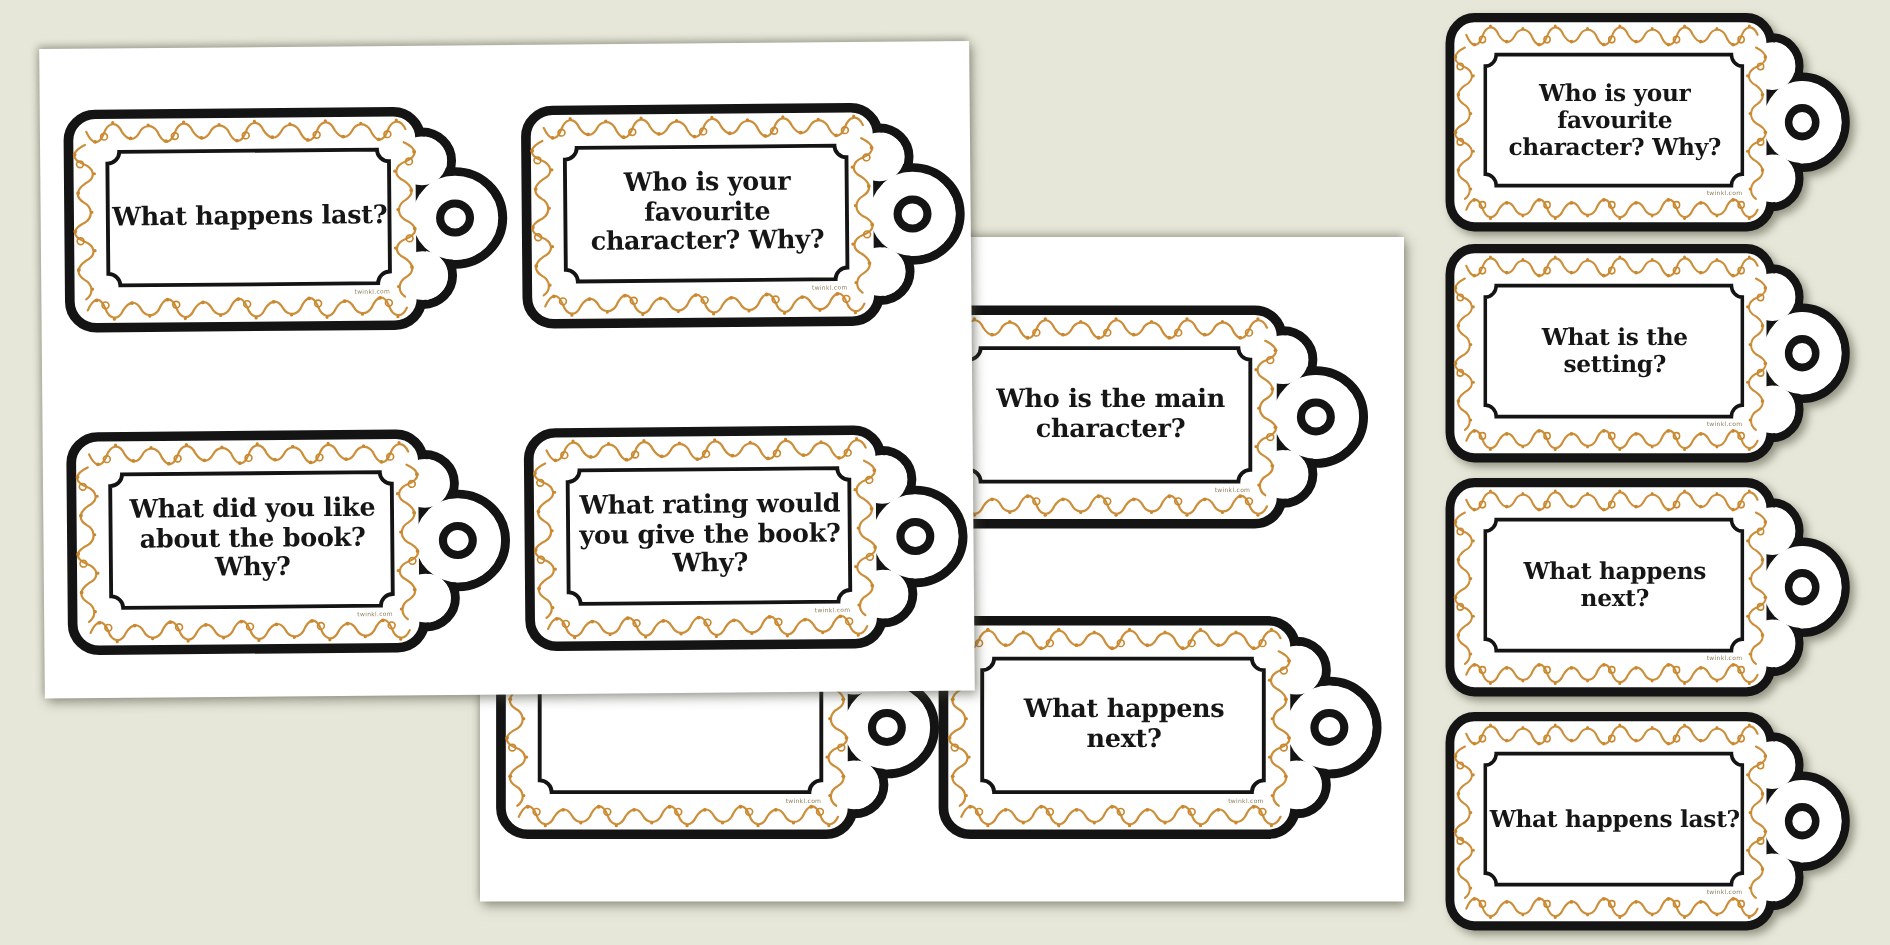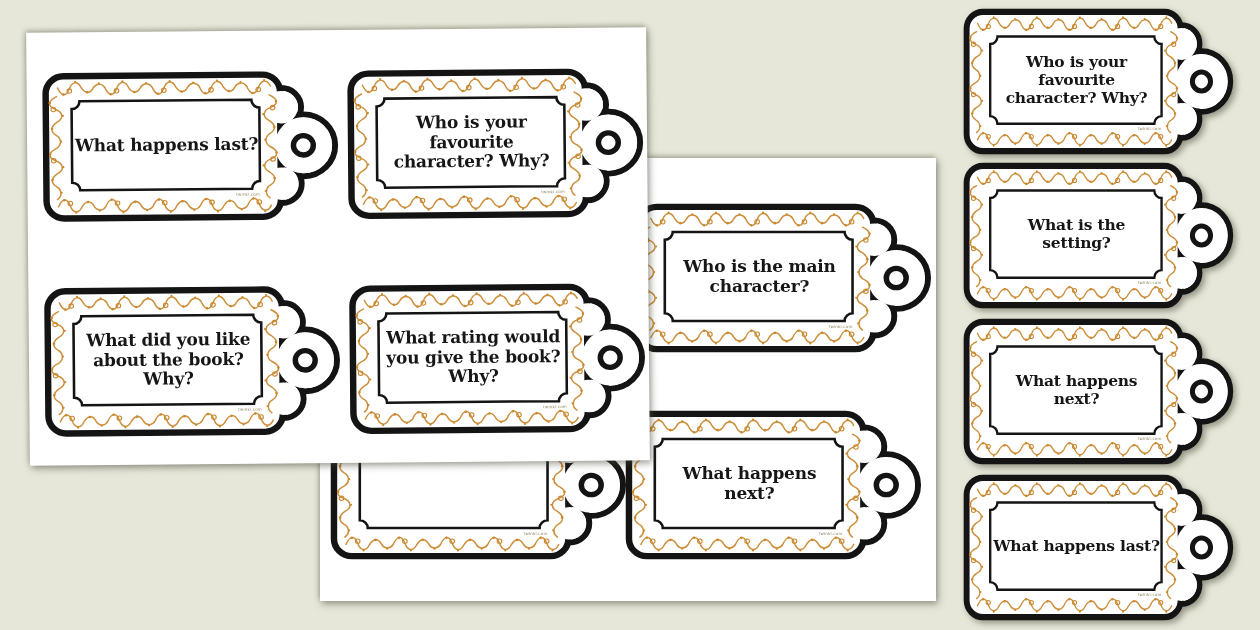--- a/index.html
+++ b/index.html
@@ -390,21 +390,21 @@
             <circle cx="224.7" cy="124.4" r="1.1" fill="#c9882e"></circle>
             <path d="M 229 25 c 8.3 4.0 10.3 9.3 1.0 13.3 c -6.9 2.7 -9.0 9.3 -1.0 13.3 c 5.8 4.0 7.2 9.3 0.7 13.3 c -4.8 2.7 -6.2 9.3 -0.7 13.3 c 8.3 4.0 10.3 9.3 1.0 13.3 c -6.9 2.7 -9.0 9.3 -1.0 13.3 c 5.8 4.0 7.2 9.3 0.7 13.3 c -4.8 2.7 -6.2 9.3 -0.7 13.3" fill="none" stroke="#c9882e" stroke-width="1.5" stroke-linecap="round" opacity="0.95"></path>
           </g>
           <path d="M 38 30 L 211 30 A 8 8 0 0 0 219 38 L 219 114 A 8 8 0 0 0 211 122 L 38 122 A 8 8 0 0 0 30 114 L 30 38 A 8 8 0 0 0 38 30 Z" fill="none" stroke="#141414" stroke-width="2.6"></path>
         </svg>
         <div class="q">What rating would you give the book? Why?</div>
         <div class="wm">twinkl.com</div>
       </div>
     </section>
   <section class="page page-2">
-      <div class="tag" style="left: 315px; top: 45px;">
+      <div class="tag" style="left: 296px; top: 45px;">
         <svg viewBox="0 0 300 155" preserveAspectRatio="none">
           <g>
             <circle cx="241" cy="38" r="20" fill="#fff" stroke="#141414" stroke-width="6"></circle>
             <circle cx="263" cy="77.5" r="32" fill="#fff" stroke="#141414" stroke-width="6"></circle>
             <circle cx="241" cy="117" r="20" fill="#fff" stroke="#141414" stroke-width="6"></circle>
             <rect x="4" y="4" width="236" height="147" rx="18" fill="#fff" stroke="#141414" stroke-width="6.5"></rect>
             <circle cx="241" cy="38" r="16.8" fill="#fff"></circle>
             <circle cx="263" cy="77.5" r="28.8" fill="#fff"></circle>
             <circle cx="241" cy="117" r="16.8" fill="#fff"></circle>
           </g>

